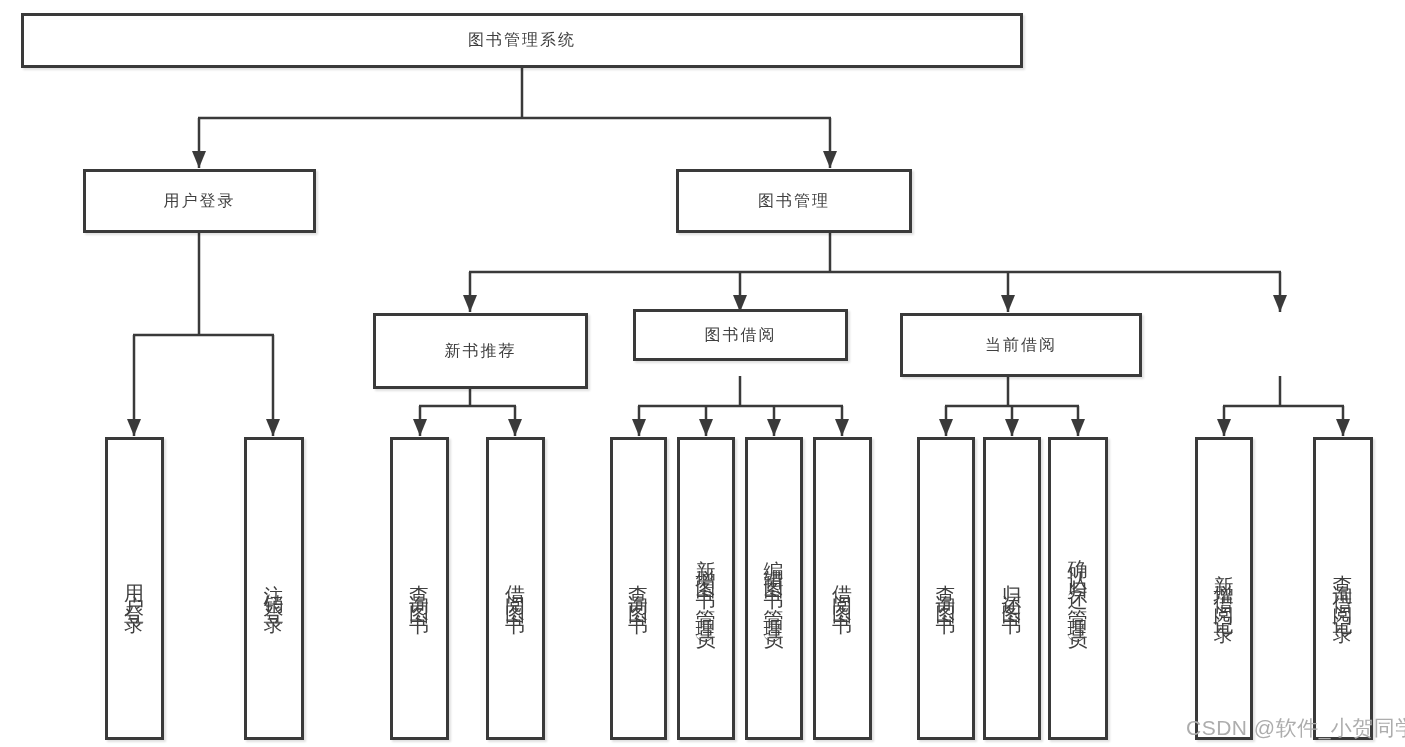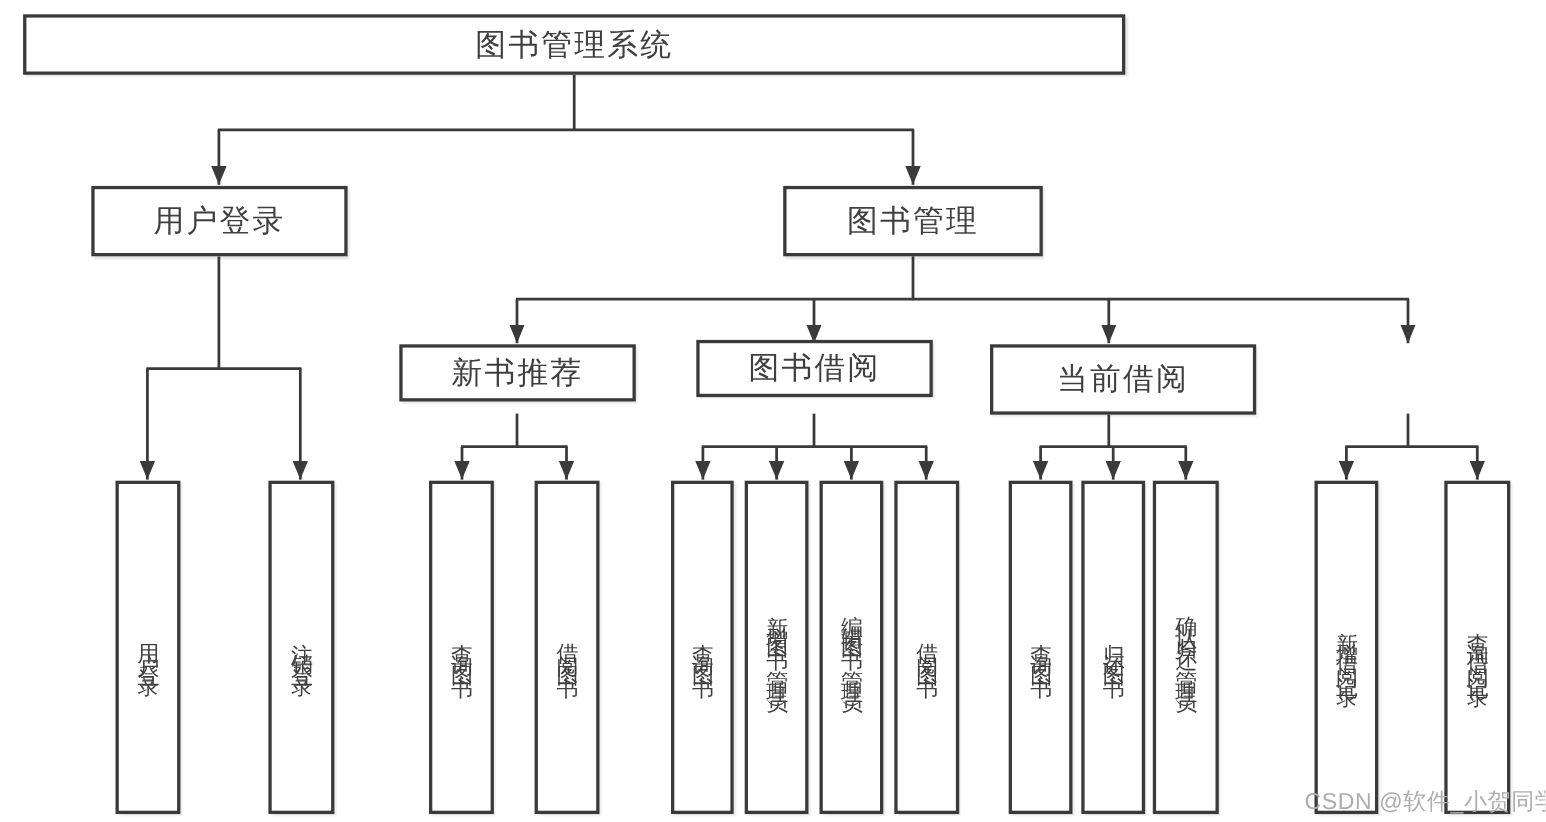--- a/index.html
+++ b/index.html
@@ -26,21 +26,21 @@
   #connector-layer marker path { fill: var(--line); }
   .hbox {
     position: absolute;
     box-sizing: border-box;
     border: 3px solid var(--line);
     background: var(--box_bg);
     display: flex;
     align-items: center;
     justify-content: center;
     color: var(--text);
-    font-size: 28px;
+    font-size: 16px;
     letter-spacing: 2px;
     box-shadow: 2px 2px 2px rgba(0,0,0,0.12);
   }
   .vbox {
     position: absolute;
     box-sizing: border-box;
     border: 3px solid var(--line);
     background: var(--box_bg);
     display: flex;
     align-items: center;
@@ -129,23 +129,23 @@
       <line x1="1280" y1="376" x2="1280" y2="407"></line>
       <line x1="1223" y1="406" x2="1344" y2="406"></line>
       <line x1="1224" y1="406" x2="1224" y2="436" marker-end="url(#ah)"></line>
       <line x1="1343" y1="406" x2="1343" y2="436" marker-end="url(#ah)"></line>
     </g>
   </svg>
 
   <div class="hbox" style="left:21px; top:13px; width:1002px; height:55px;">图书管理系统</div>
 
   <div class="hbox" style="left:83px; top:169px; width:233px; height:64px;">用户登录</div>
-  <div class="hbox" style="left:712px; top:169px; width:236px; height:64px;">图书管理</div>
+  <div class="hbox" style="left:676px; top:169px; width:236px; height:64px;">图书管理</div>
 
-  <div class="hbox" style="left:363px; top:313px; width:215px; height:52px;">新书推荐</div>
+  <div class="hbox" style="left:373px; top:313px; width:215px; height:76px;">新书推荐</div>
   <div class="hbox" style="left:633px; top:309px; width:215px; height:52px;">图书借阅</div>
   <div class="hbox" style="left:900px; top:313px; width:242px; height:64px;">当前借阅</div>
 
   <div class="vbox" style="left:105px; top:437px; width:59px; height:303px;">
     <span class="vtext">用户登录</span>
   </div>
   <div class="vbox" style="left:244px; top:437px; width:60px; height:303px;">
     <span class="vtext">注销登录</span>
   </div>
 

